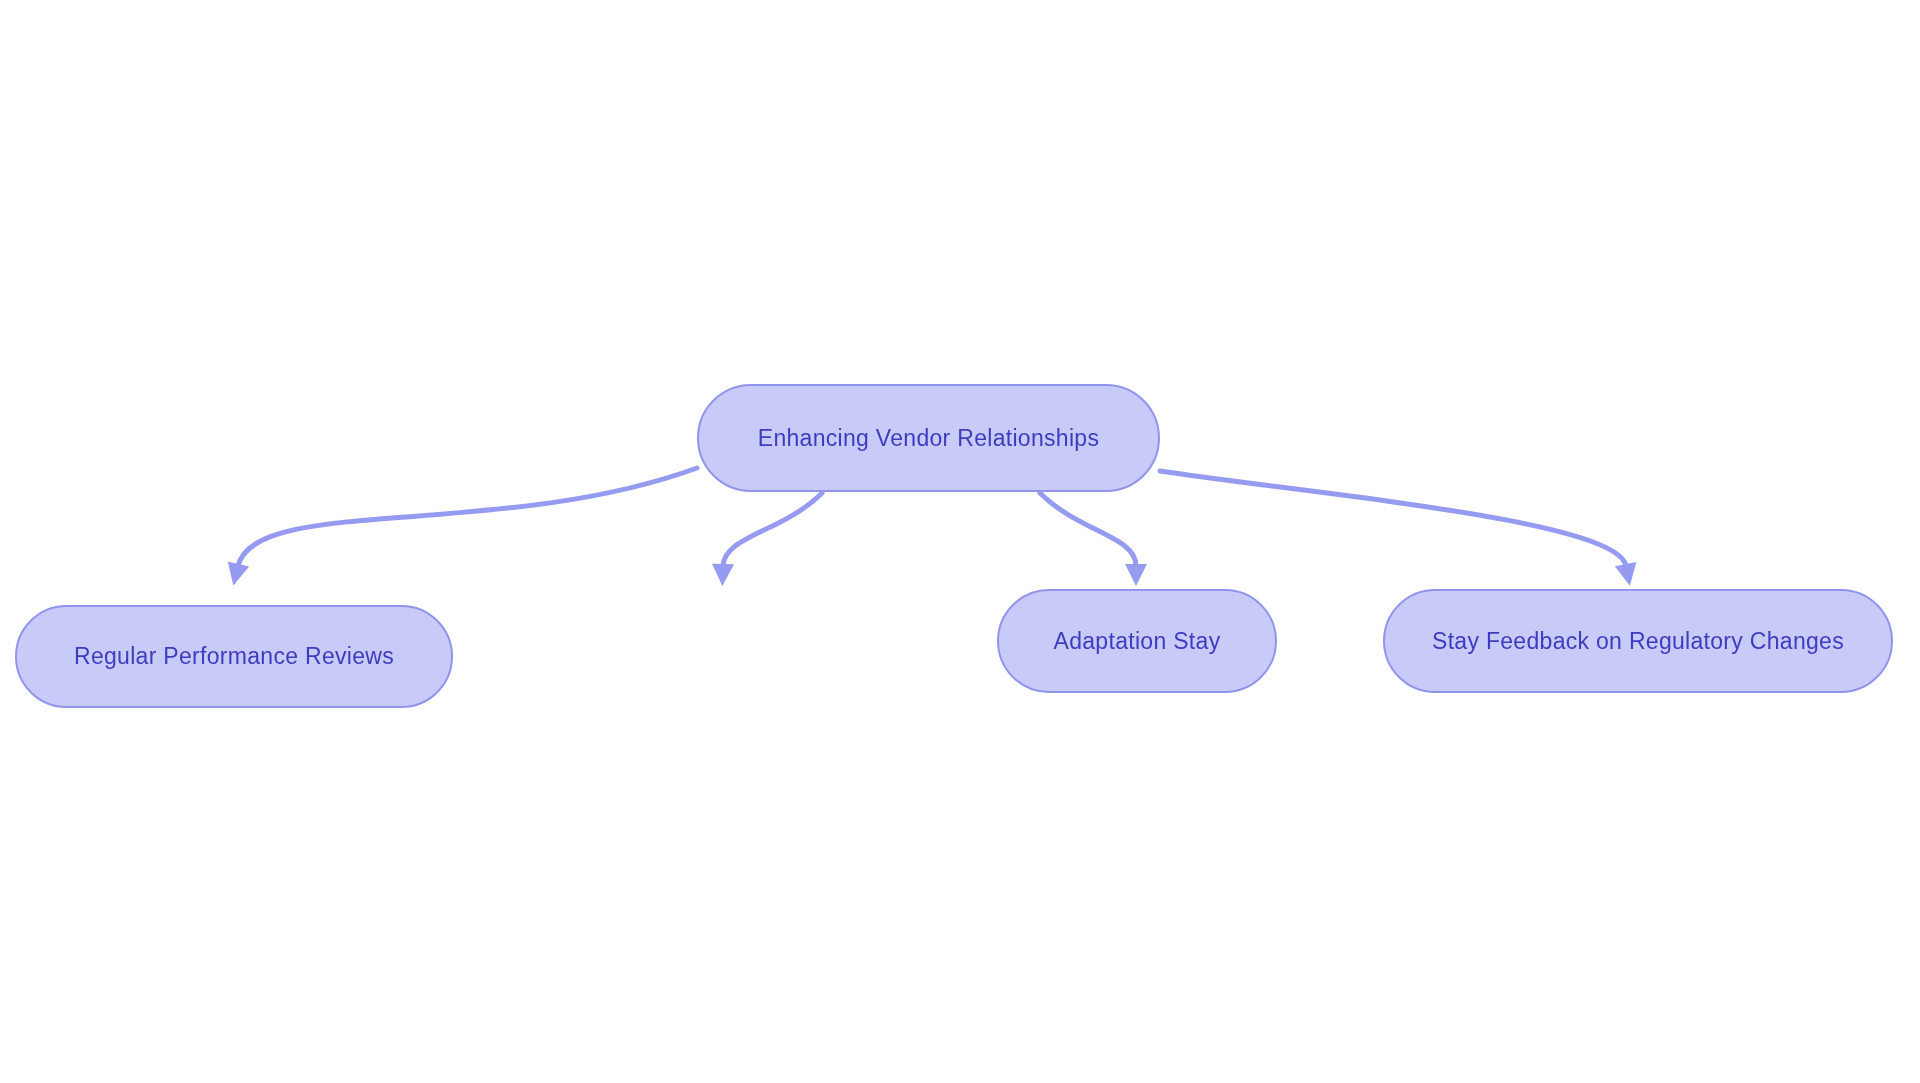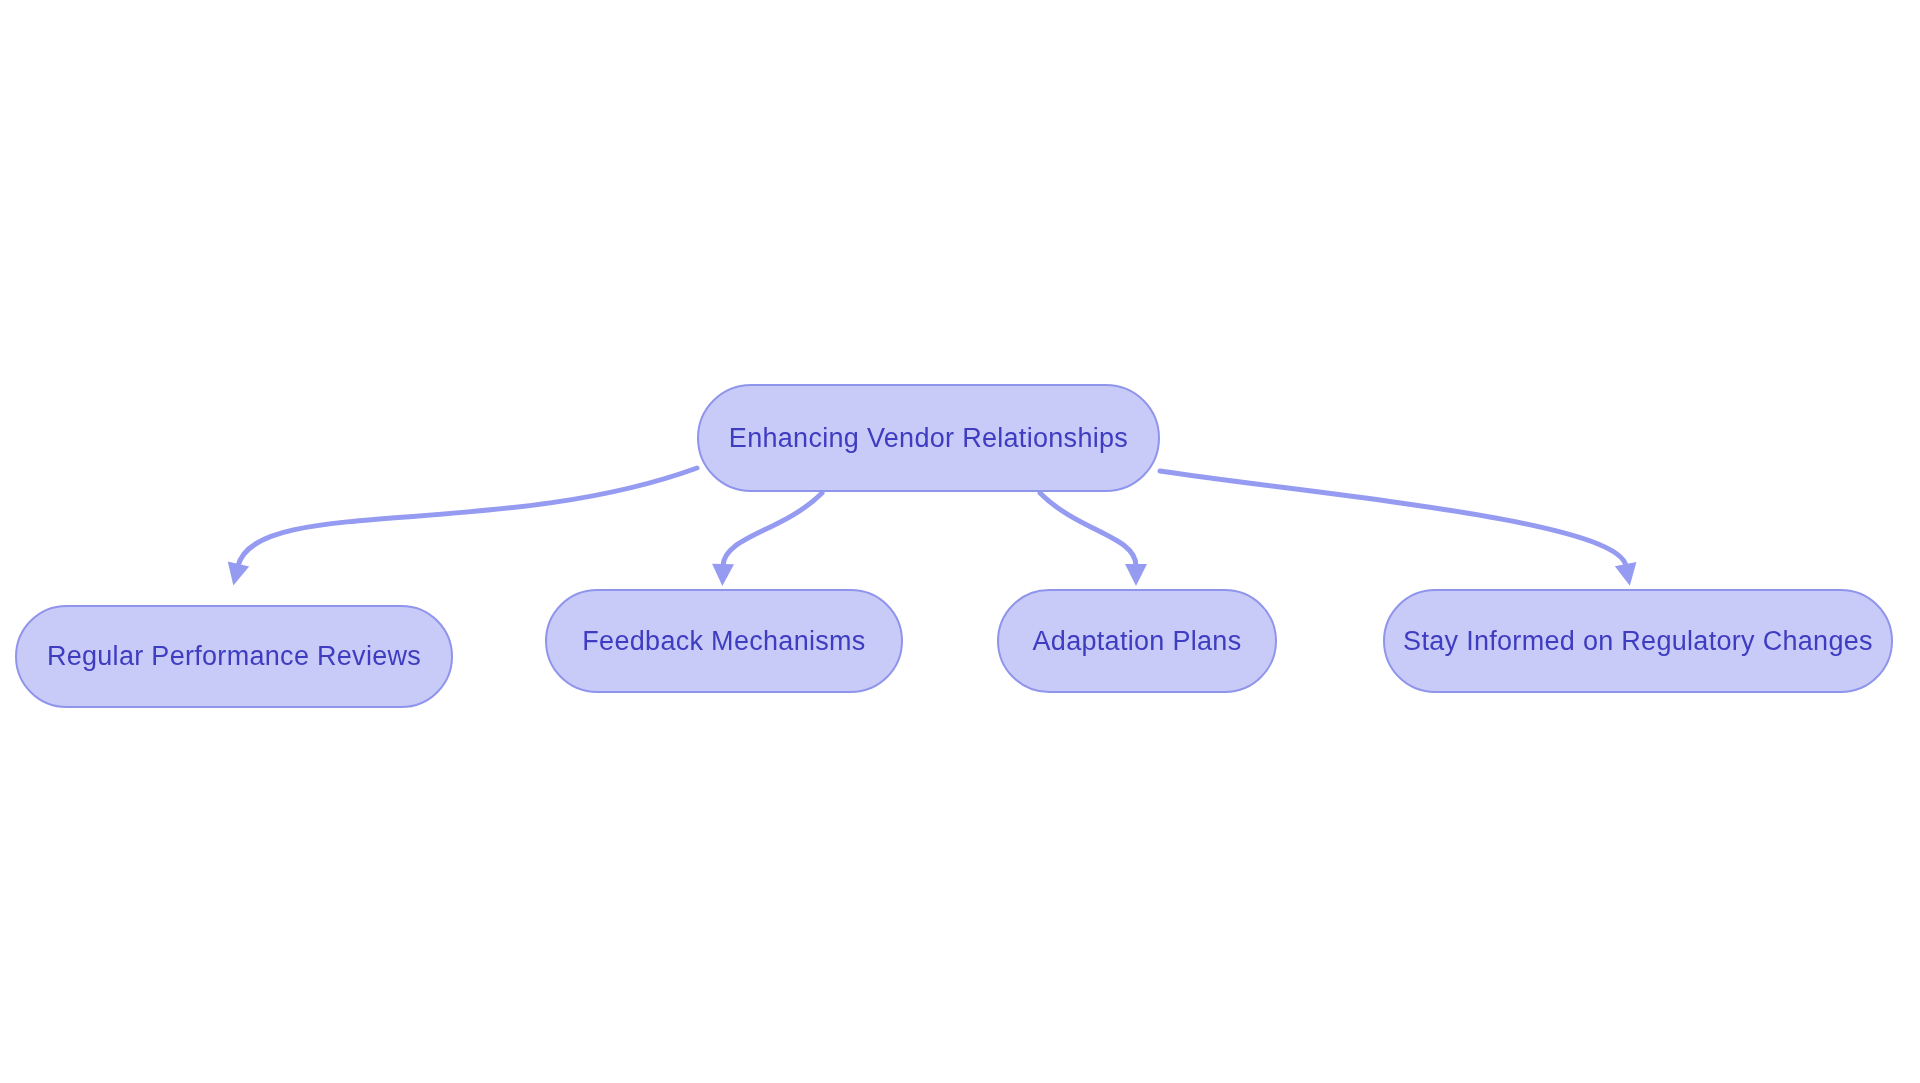--- a/index.html
+++ b/index.html
@@ -34,21 +34,21 @@
   .edges-layer .arrowhead-shape { fill: var(--edge); }
   .node {
     position: absolute;
     display: flex;
     align-items: center;
     justify-content: center;
     background: var(--node-fill);
     border: 2px solid var(--node-border);
     border-radius: 56px;
     color: var(--text);
-    font-size: 27px;
+    font-size: 23px;
     letter-spacing: 0.3px;
     white-space: nowrap;
     text-align: center;
   }
   .node-root  { left: 697px;  top: 384px; width: 463px; height: 108px; }
   .node-c1    { left: 15px;   top: 605px; width: 438px; height: 103px; }
   .node-c2    { left: 545px;  top: 589px; width: 358px; height: 104px; }
   .node-c3    { left: 997px;  top: 589px; width: 280px; height: 104px; }
   .node-c4    { left: 1383px; top: 589px; width: 510px; height: 104px; }
 </style>
@@ -70,25 +70,22 @@
   </svg>
 
   <div class="node node-root">
     <span>Enhancing Vendor Relationships</span>
   </div>
 
   <div class="node node-c1">
     <span>Regular Performance Reviews</span>
   </div>
 
-  <div class="node node-c2">
-    <span>Feedback Mechanisms</span>
-  </div>
 
   <div class="node node-c3">
-    <span>Adaptation Plans</span>
+    <span>Adaptation Stay</span>
   </div>
 
   <div class="node node-c4">
-    <span>Stay Informed on Regulatory Changes</span>
+    <span>Stay Feedback on Regulatory Changes</span>
   </div>
 
 </div>
 
 </body></html>

